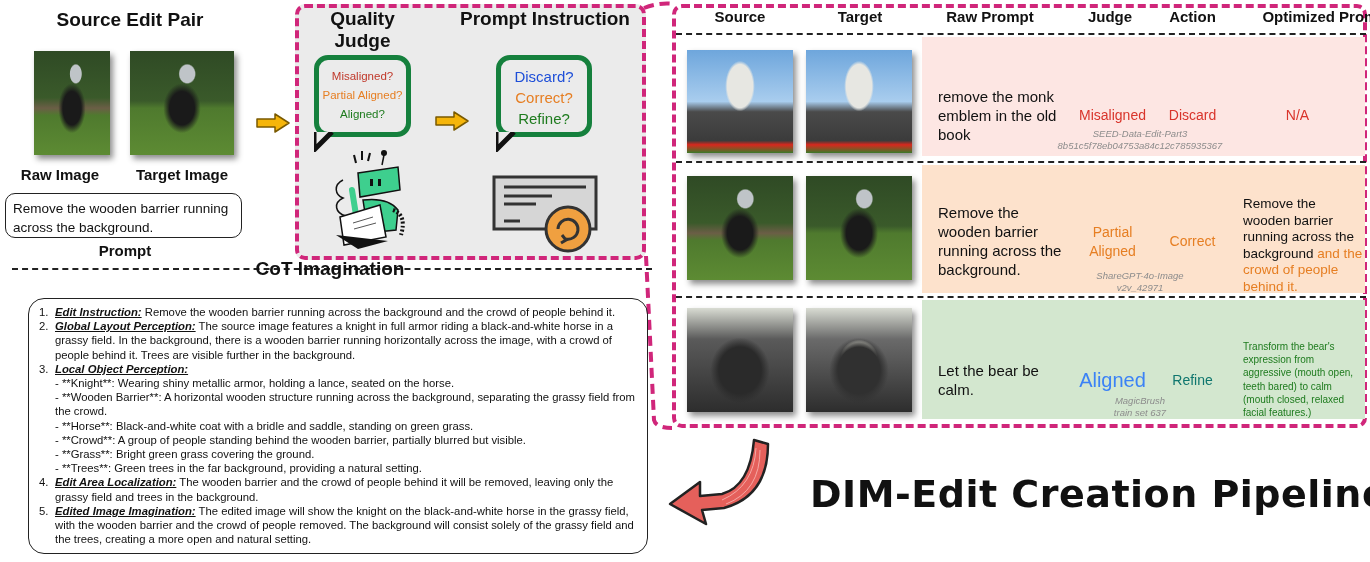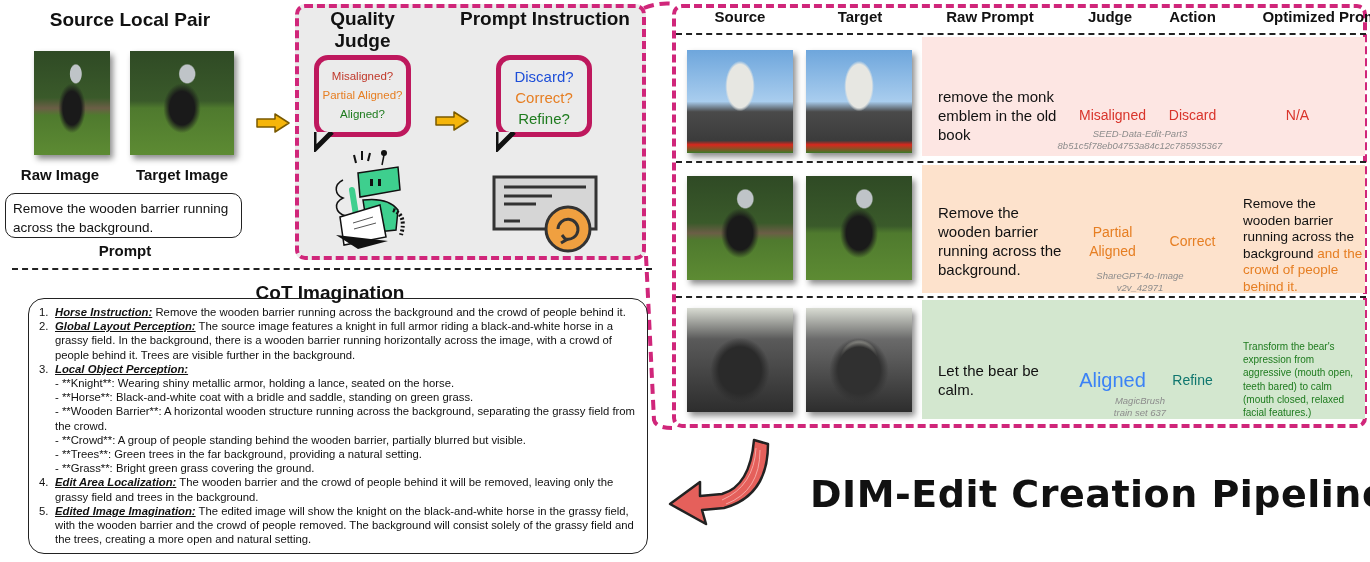--- a/index.html
+++ b/index.html
@@ -37,21 +37,21 @@
   .img-label { font-weight: bold; font-size: 15px; text-align: center; }
 
   .prompt-box { border: 1.5px solid #222; border-radius: 10px; padding: 5px 7px; font-size: 13.5px; line-height: 19px; }
 
   
   .yellow-arrow { position: absolute; width: 36px; height: 22px; }
 
   
   .mid-panel { position: absolute; left: 295px; top: 4px; width: 351px; height: 256px;
                background: #ebebeb; border: 4px dashed #d0267a; border-radius: 10px; }
-  .bubble { position: absolute; border: 5px solid #be185d; border-radius: 14px; background: #ebebeb; text-align: center; }
+  .bubble { position: absolute; border: 5px solid #15803d; border-radius: 14px; background: #ebebeb; text-align: center; }
   .bubble-line { display: block; }
 
   
   .right-panel { position: absolute; left: 672px; top: 4px; width: 695px; height: 424px;
                  border: 4px dashed #d0267a; border-radius: 10px; }
   .col-head { position: absolute; top: 8px; font-weight: bold; font-size: 15px; text-align: center; }
   .hdash { position: absolute; height: 0; border-top: 2.5px dashed #222; }
   .row-bg { position: absolute; }
   .cell-text { position: absolute; font-size: 15px; line-height: 19px; margin-top: 20px; }
   .cell-center { display: flex; align-items: center; justify-content: center; text-align: center; }
@@ -64,21 +64,21 @@
   .cot-num { width: 18px; flex: none; padding-left: 2px; }
   .cot-body { flex: 1; }
   .cot-key { font-weight: bold; font-style: italic; text-decoration: underline; }
   .cot-sub { padding-left: 18px; }
 
   .big-title { position: absolute; left: 810px; top: 472px; font-family: "DejaVu Sans", sans-serif; font-weight: bold; font-size: 38px; letter-spacing: 0.5px; color: #111; white-space: nowrap; }
 </style>
 </head>
 <body>
 
-<div class="abs sec-title" style="left:0;top:9px;width:260px;">Source Local Pair</div>
+<div class="abs sec-title" style="left:0;top:9px;width:260px;">Source Edit Pair</div>
 
 <div class="photo knight-bg" style="left:34px;top:51px;width:76px;height:104px;"></div>
 <div class="photo knight-bg-clean" style="left:130px;top:51px;width:104px;height:104px;"></div>
 
 <div class="abs img-label" style="left:2px;top:166px;width:116px;">Raw Image</div>
 <div class="abs img-label" style="left:124px;top:166px;width:116px;">Target Image</div>
 
 <div class="abs prompt-box" style="left:5px;top:193px;width:237px;height:45px;">Remove the wooden barrier running across the background.</div>
 <div class="abs img-label" style="left:0;top:242px;width:250px;">Prompt</div>
 
@@ -194,41 +194,41 @@
 <div class="cell-text" style="left:938px;top:341px;width:120px;">Let the bear be calm.</div>
 <div class="cell-text cell-center" style="left:1065px;top:351px;width:95px;color:#3b82f6;font-size:20px;">Aligned</div>
 <div class="cell-text cell-center" style="left:1155px;top:351px;width:75px;color:#0f766e;font-size:14px;">Refine</div>
 <div class="cell-text" style="left:1243px;top:320px;width:122px;font-size:10px;line-height:13.2px;color:#1e7b1e;">Transform the bear's expression from aggressive (mouth open, teeth bared) to calm (mouth closed, relaxed facial features.)</div>
 <div class="src-note" style="left:1080px;top:395px;width:120px;">
   <div>MagicBrush</div>
   <div>train set 637</div>
 </div>
 
 <div class="hdash" style="left:12px;top:268px;width:640px;"></div>
-<div class="abs sec-title" style="left:0;top:282px;width:660px;">CoT Imagination</div>
+<div class="abs sec-title" style="left:0;top:258px;width:660px;">CoT Imagination</div>
 
 <div class="cot-box">
   <div class="cot-item">
     <span class="cot-num">1.</span>
-    <span class="cot-body"><span class="cot-key">Horse Instruction:</span><span> Remove the wooden barrier running across the background and the crowd of people behind it.</span></span>
+    <span class="cot-body"><span class="cot-key">Edit Instruction:</span><span> Remove the wooden barrier running across the background and the crowd of people behind it.</span></span>
   </div>
   <div class="cot-item">
     <span class="cot-num">2.</span>
     <span class="cot-body"><span class="cot-key">Global Layout Perception:</span><span> The source image features a knight in full armor riding a black-and-white horse in a grassy field. In the background, there is a wooden barrier running horizontally across the image, with a crowd of people behind it. Trees are visible further in the background.</span></span>
   </div>
   <div class="cot-item">
     <span class="cot-num">3.</span>
     <span class="cot-body"><span class="cot-key">Local Object Perception:</span><span></span></span>
   </div>
   <div class="cot-sub">- **Knight**: Wearing shiny metallic armor, holding a lance, seated on the horse.</div>
+  <div class="cot-sub">- **Wooden Barrier**: A horizontal wooden structure running across the background, separating the grassy field from the crowd.</div>
   <div class="cot-sub">- **Horse**: Black-and-white coat with a bridle and saddle, standing on green grass.</div>
-  <div class="cot-sub">- **Wooden Barrier**: A horizontal wooden structure running across the background, separating the grassy field from the crowd.</div>
   <div class="cot-sub">- **Crowd**: A group of people standing behind the wooden barrier, partially blurred but visible.</div>
+  <div class="cot-sub">- **Grass**: Bright green grass covering the ground.</div>
   <div class="cot-sub">- **Trees**: Green trees in the far background, providing a natural setting.</div>
-  <div class="cot-sub">- **Grass**: Bright green grass covering the ground.</div>
   <div class="cot-item">
     <span class="cot-num">4.</span>
     <span class="cot-body"><span class="cot-key">Edit Area Localization:</span><span> The wooden barrier and the crowd of people behind it will be removed, leaving only the grassy field and trees in the background.</span></span>
   </div>
   <div class="cot-item">
     <span class="cot-num">5.</span>
     <span class="cot-body"><span class="cot-key">Edited Image Imagination:</span><span> The edited image will show the knight on the black-and-white horse in the grassy field, with the wooden barrier and the crowd of people removed. The background will consist solely of the grassy field and the trees, creating a more open and natural setting.</span></span>
   </div>
 </div>
 

